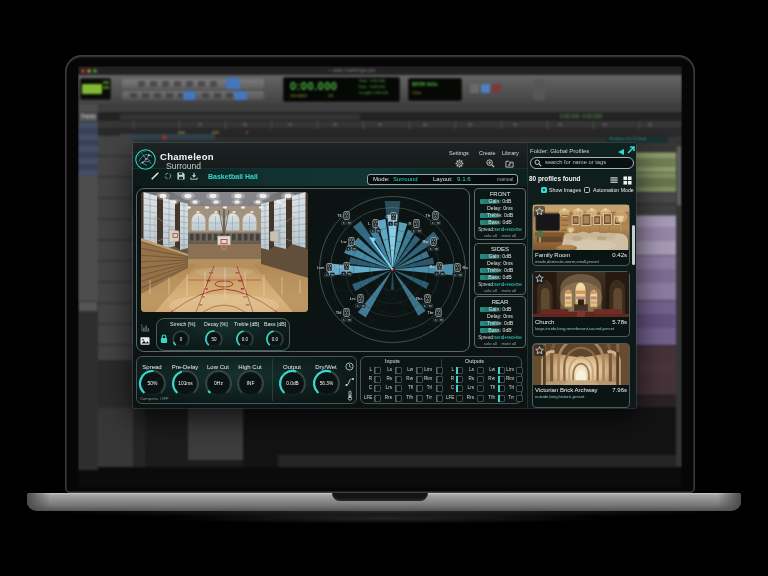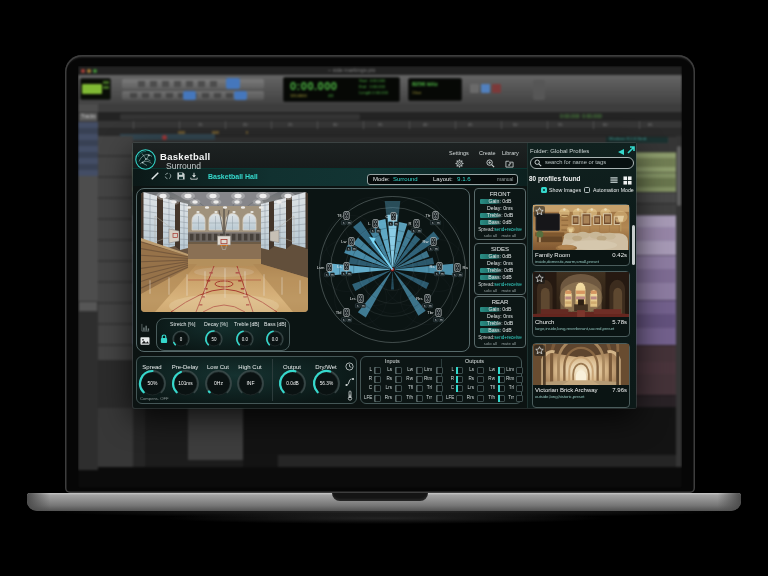--- a/index.html
+++ b/index.html
@@ -122,21 +122,21 @@
             <path d="M8 25 C14 10 26 8 34 15"></path>
             <path d="M10 30 C20 22 28 24 33 29"></path>
             <path d="M14 9 L22 20 L15 28 L24 33"></path>
             <path d="M28 10 L24 20 L31 24"></path>
             <circle cx="22" cy="20" r="1.2" fill="#fff"></circle>
             <circle cx="15" cy="27" r="1.2" fill="#fff"></circle>
             <circle cx="28" cy="13" r="1.2" fill="#fff"></circle>
           </g>
           <path d="M6 16 a16 16 0 0116-11" stroke="#35d8cc" stroke-width="1" fill="none" opacity="0.7"></path>
         </svg>
-        <div style="position:absolute;left:27px;top:9px;font-size:9.5px;color:#f4f6f6;font-weight:bold;white-space:nowrap;line-height:1;letter-spacing:.3px;">Basketball</div>
+        <div style="position:absolute;left:27px;top:9px;font-size:9.5px;color:#f4f6f6;font-weight:bold;white-space:nowrap;line-height:1;letter-spacing:.3px;">Chameleon</div>
         <div style="position:absolute;left:33px;top:19px;font-size:8.5px;color:#c3cbcb;font-weight:normal;white-space:nowrap;line-height:1;">Surround</div>
         <div style="position:absolute;left:316px;top:8px;font-size:5.5px;color:#d6dcdc;font-weight:normal;white-space:nowrap;line-height:1;">Settings</div>
         <div style="position:absolute;left:346px;top:8px;font-size:5.5px;color:#d6dcdc;font-weight:normal;white-space:nowrap;line-height:1;">Create</div>
         <div style="position:absolute;left:369px;top:8px;font-size:5.5px;color:#d6dcdc;font-weight:normal;white-space:nowrap;line-height:1;">Library</div>
         <svg width="9" height="9" viewBox="0 0 20 20" style="position:absolute;left:322px;top:16px;">
           <circle cx="10" cy="10" r="6" fill="none" stroke="#cfd6d6" stroke-width="1.8"></circle>
           <circle cx="10" cy="10" r="2.4" fill="none" stroke="#cfd6d6" stroke-width="1.6"></circle>
           <line x1="16.2" y1="10.0" x2="18.8" y2="10.0" stroke="#cfd6d6" stroke-width="2.6"></line>
           <line x1="14.4" y1="14.4" x2="16.2" y2="16.2" stroke="#cfd6d6" stroke-width="2.6"></line>
           <line x1="10.0" y1="16.2" x2="10.0" y2="18.8" stroke="#cfd6d6" stroke-width="2.6"></line>

